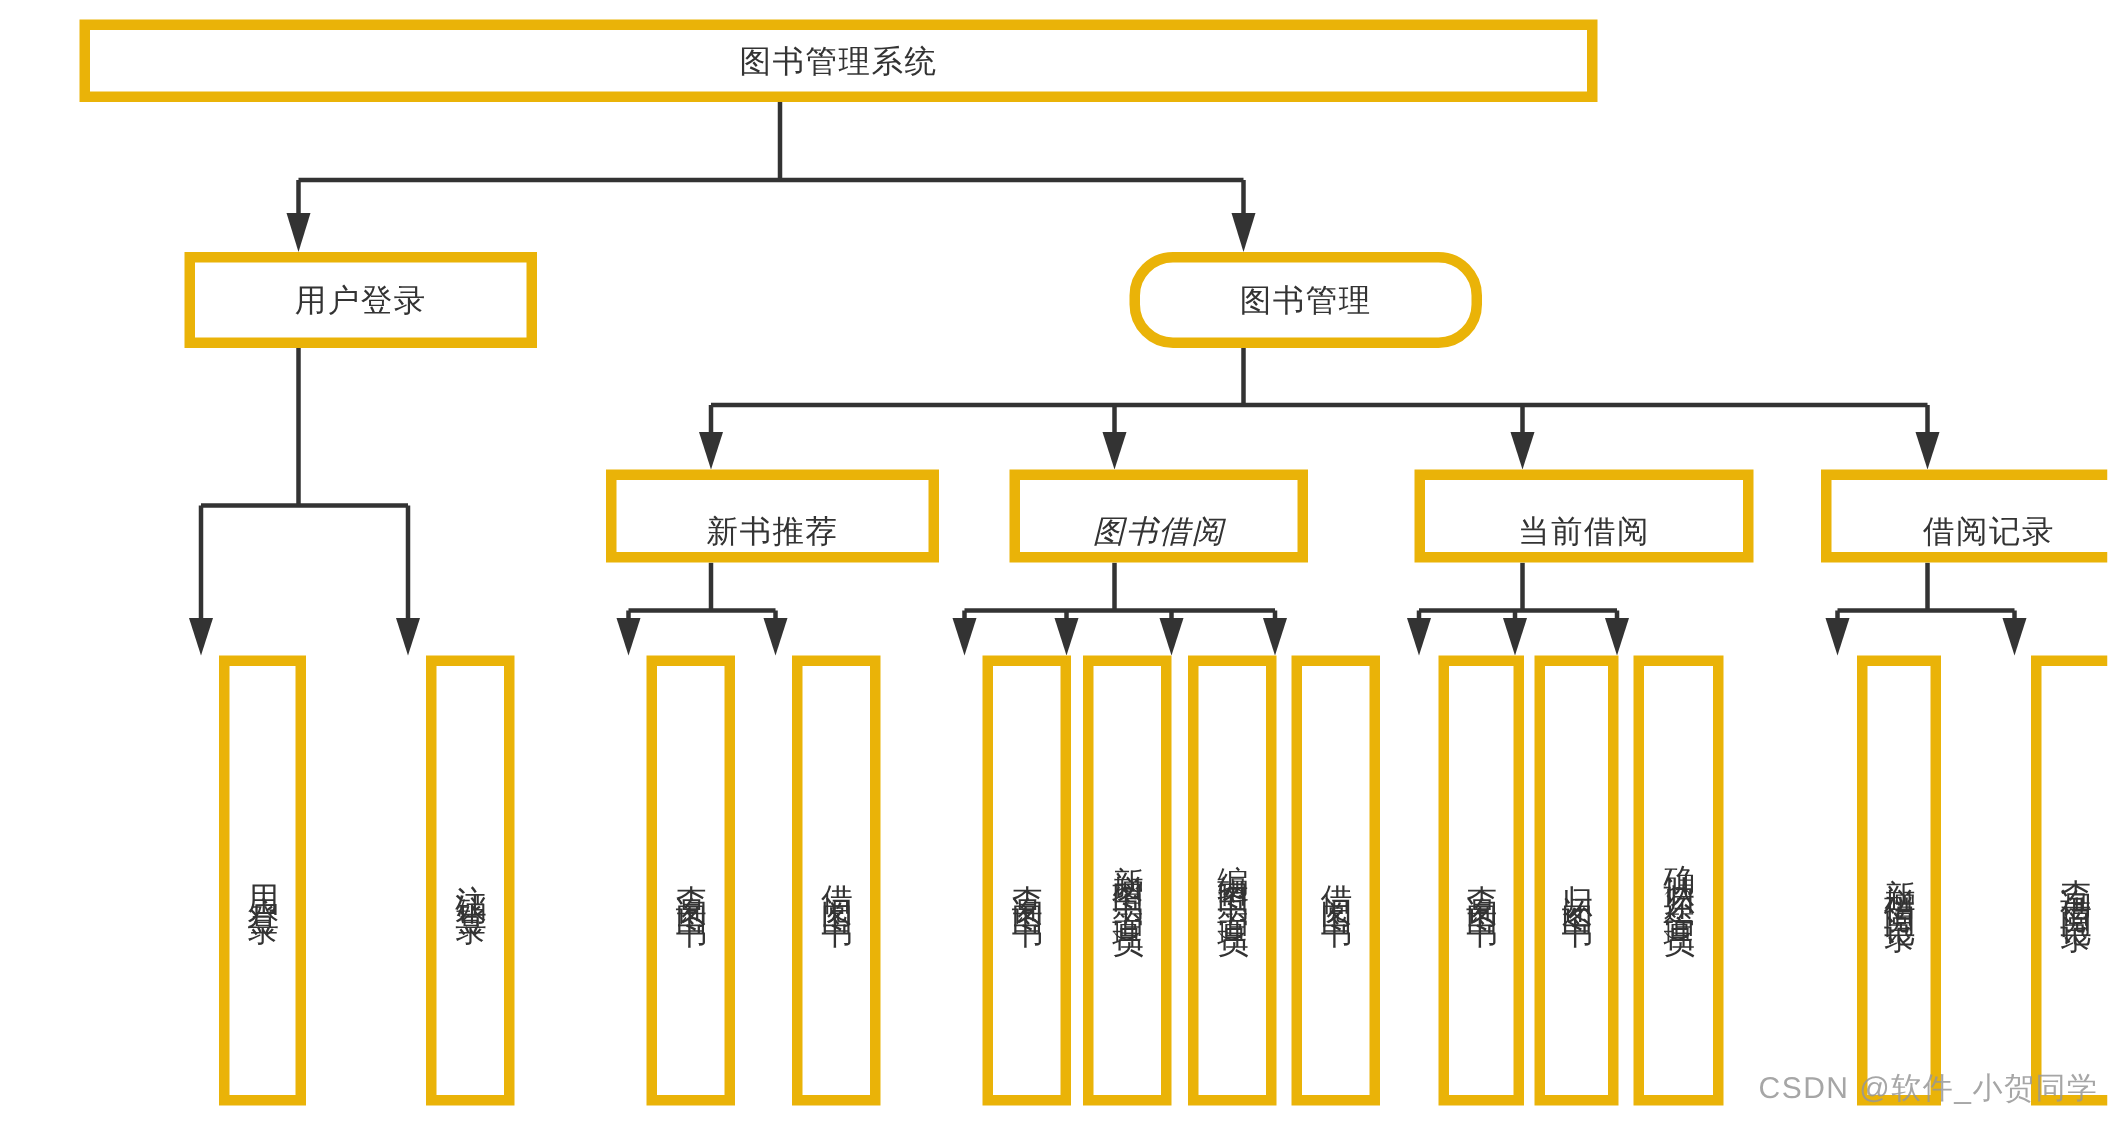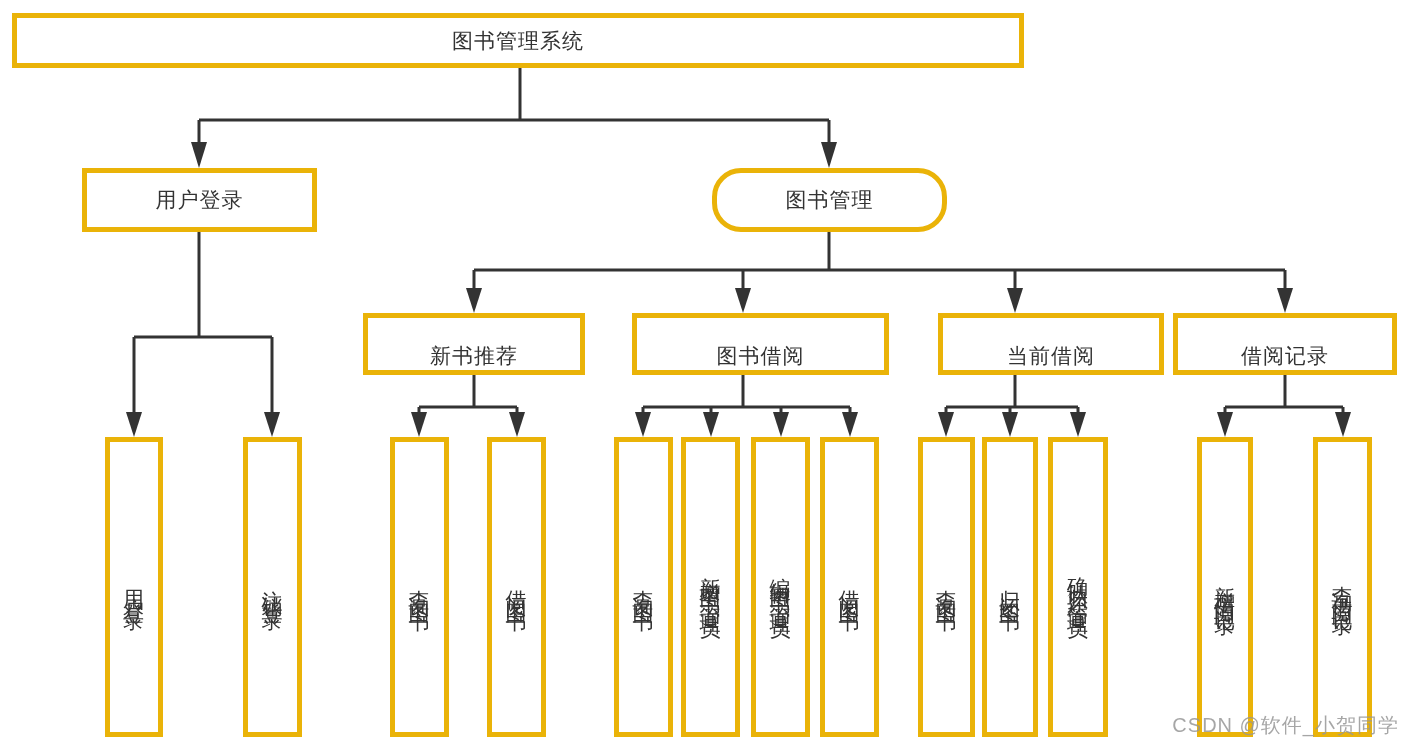--- a/index.html
+++ b/index.html
@@ -14,37 +14,38 @@
   }
   #connectors {
     position: absolute;
     left: 0; top: 0;
     width: 1405px; height: 747px;
     pointer-events: none;
   }
   .node {
     position: absolute;
     box-sizing: border-box;
-    border: 5px solid #eab308;
+    border: 7px solid #eab308;
     background: #ffffff;
     display: flex;
     align-items: center;
     justify-content: center;
     font-size: 21px;
     color: #333333;
     letter-spacing: 1px;
     z-index: 2;
+    margin-left: 41px;
   }
   .node-root   { left: 12px;  top: 13px;  width: 1012px; height: 55px; }
   .node-l2-a   { left: 82px;  top: 168px; width: 235px;  height: 64px; }
   .node-l2-b   { left: 712px; top: 168px; width: 235px;  height: 64px; border-radius: 29px; }
   .node-l3     { top: 313px;  height: 62px; align-items: flex-end; }
   .node-l3-a   { left: 363px;  width: 222px; }
-  .node-l3-b   { left: 632px;  width: 257px; }
-  .node-l3-c   { left: 938px;  width: 226px; }
+  .node-l3-b   { left: 632px;  width: 199px; font-style: italic; }
+  .node-l3-c   { left: 902px;  width: 226px; }
   .node-l3-d   { left: 1173px; width: 224px; }
   .leaf {
     top: 437px;
     height: 300px;
     font-size: 21px;
     letter-spacing: 7px;
     line-height: 1;
   }
   .leaf .v-label {
     writing-mode: vertical-rl;

